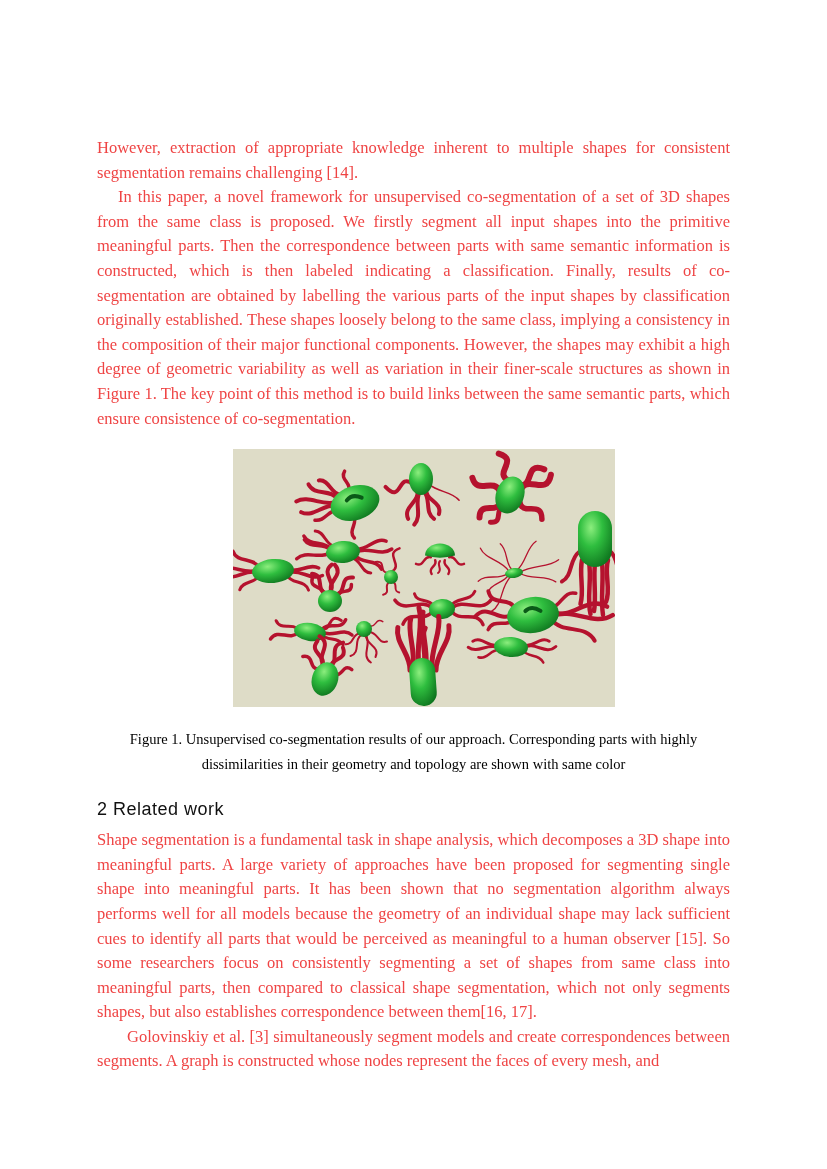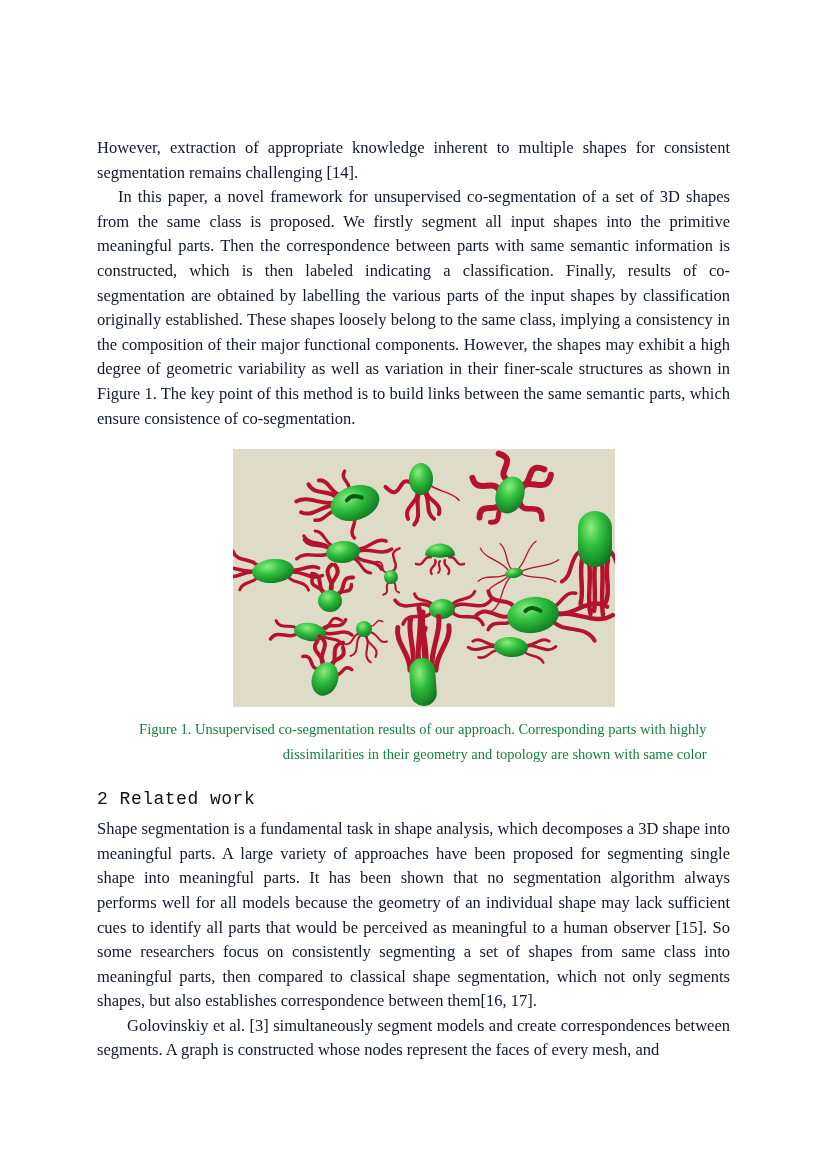--- a/index.html
+++ b/index.html
@@ -16,41 +16,41 @@
     position: absolute;
     left: 97px;
     top: 136px;
     width: 633px;
   }
   .para {
     margin: 0;
     text-align: justify;
     font-size: 16.5px;
     line-height: 24.6px;
-    color: #0f172a;
+    color: #ef4444;
   }
   .indent-small { text-indent: 21px; }
   .indent-large { text-indent: 30px; }
   .figure-wrap {
     margin: 18px 0 0 136px;
     width: 382px;
     height: 258px;
   }
   .figure-wrap svg { display: block; }
   .figure-caption {
-    margin: 10px auto 0 auto;
+    margin: 20px auto 0 auto;
     max-width: 586px;
-    text-align: right;
+    text-align: center;
     font-size: 14.5px;
     line-height: 25px;
-    color: #15803d;
+    color: #000000;
   }
   .section-heading {
     margin: 22px 0 0 0;
-    font-family: Liberation Mono, monospace;
+    font-family: Liberation Sans, sans-serif;
     font-weight: 500;
     font-size: 18px;
     letter-spacing: 0.5px;
     color: #111111;
   }
   .after-heading { margin-top: 8px; }
 </style>
 </head>
 <body>
 

